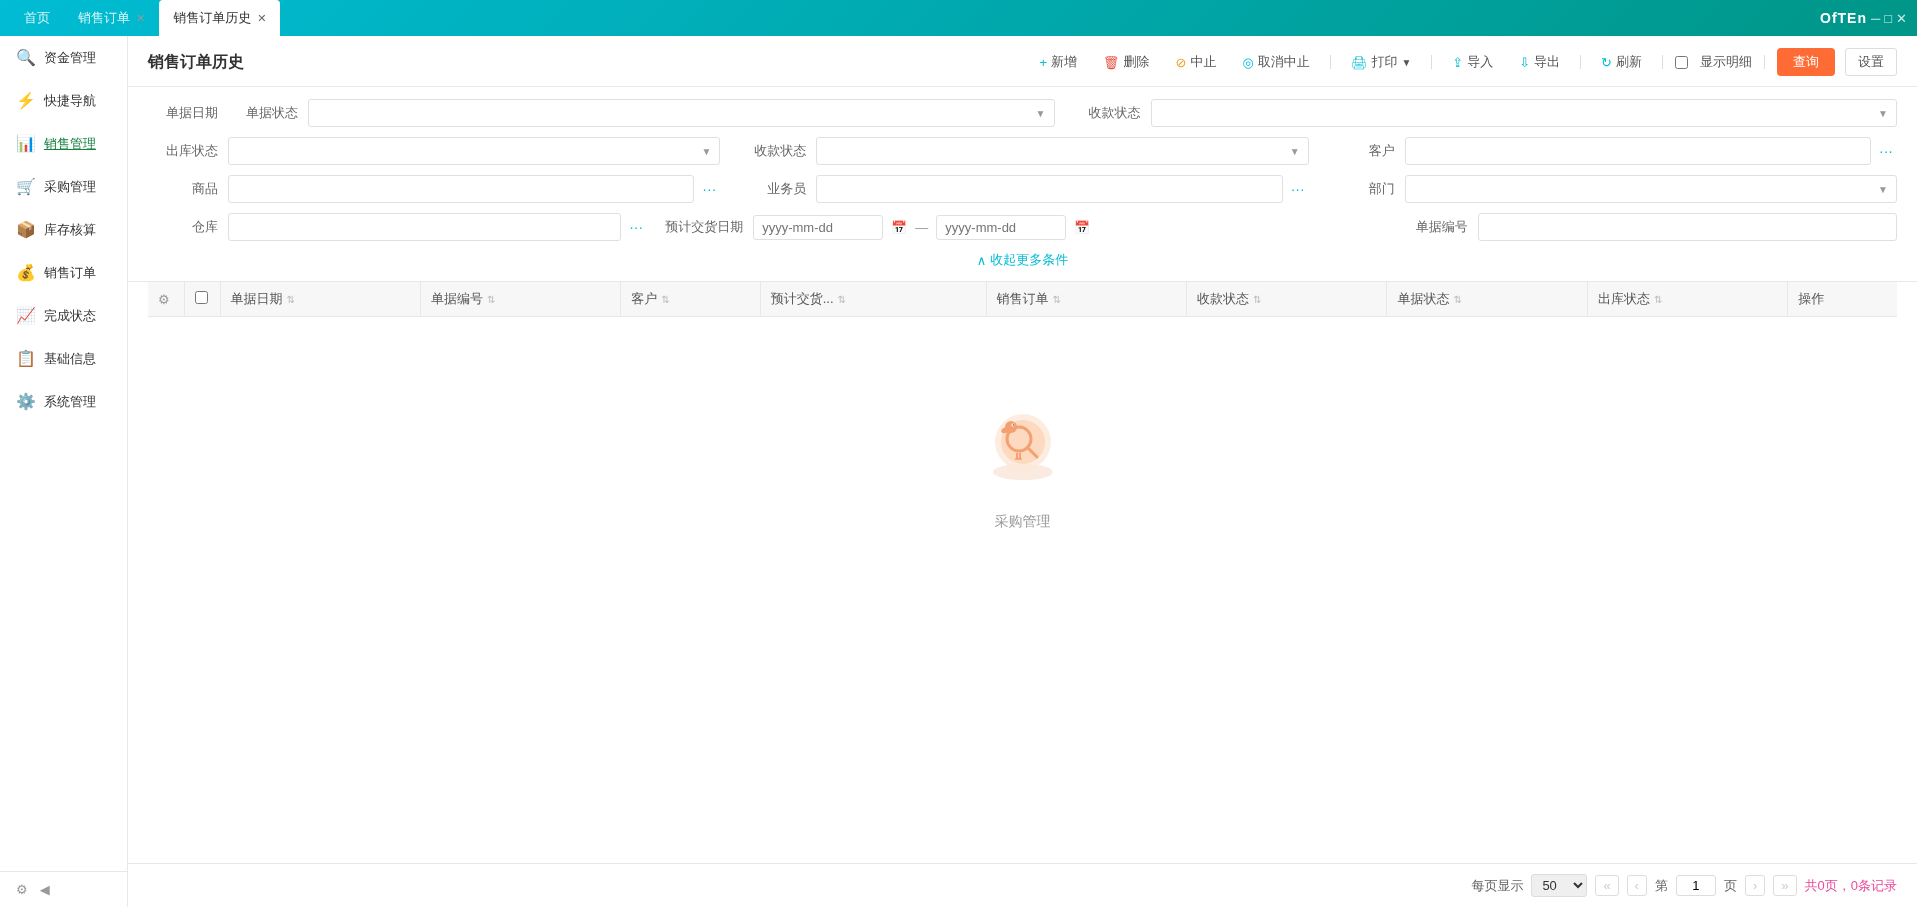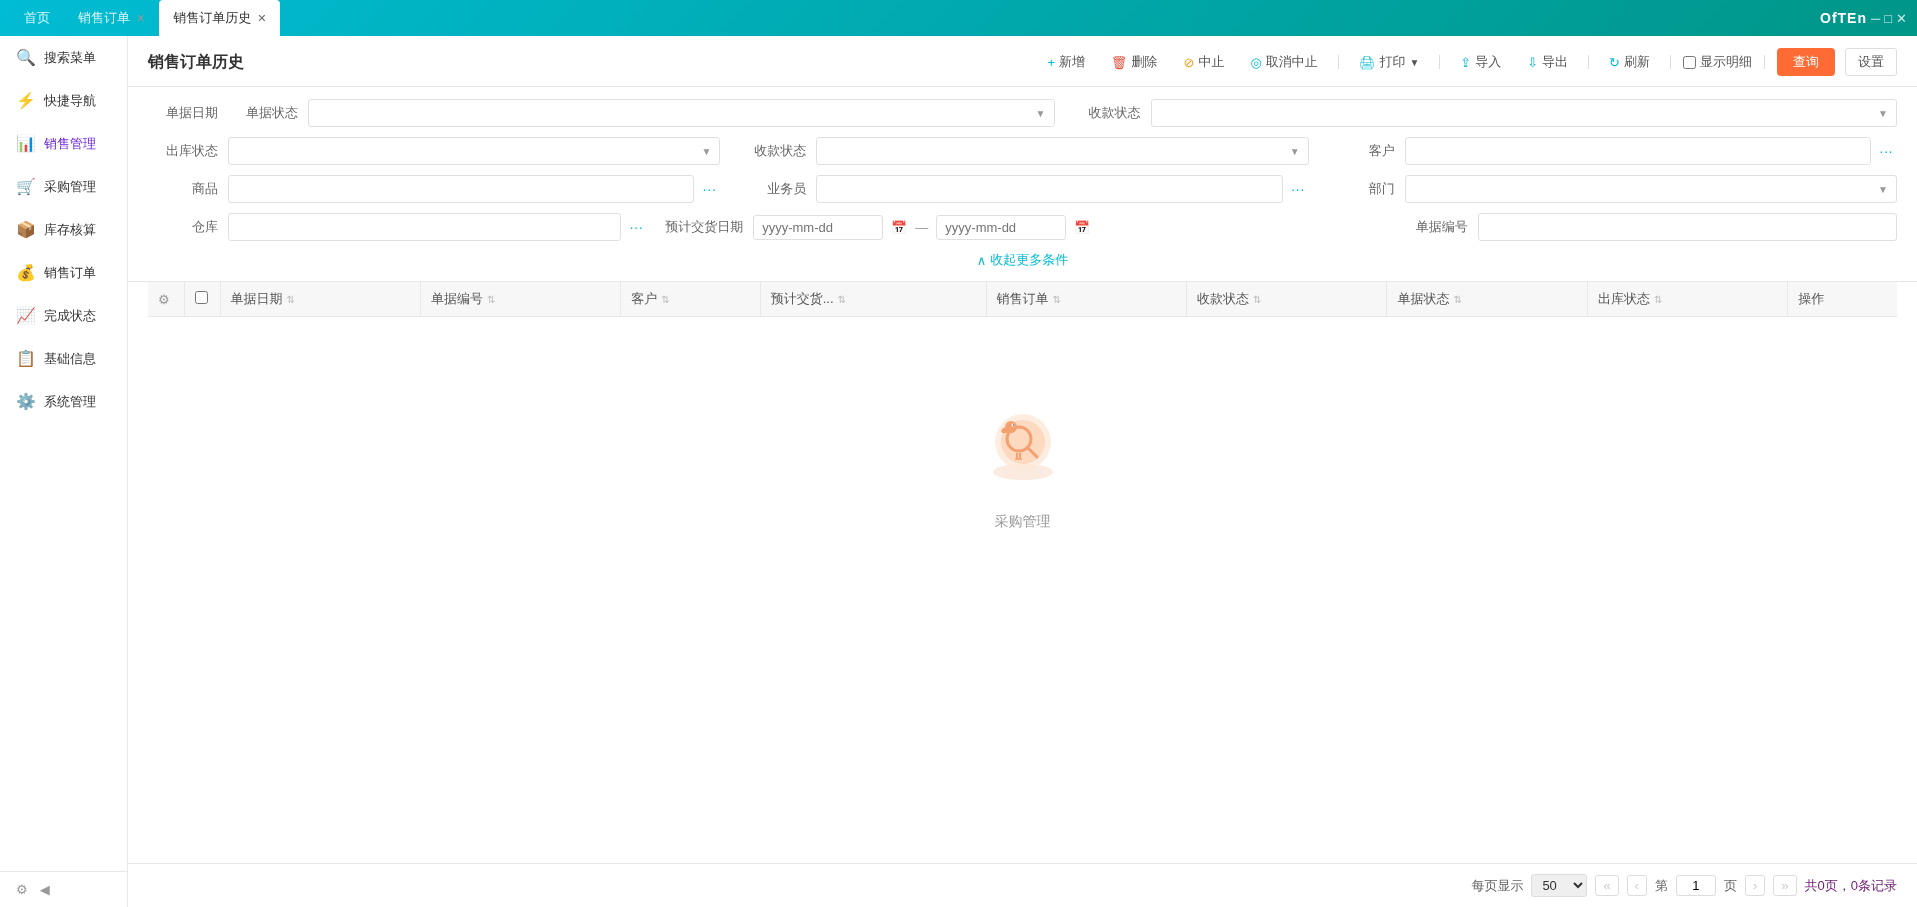--- a/index.html
+++ b/index.html
@@ -139,21 +139,21 @@
       color: #555;
       border: 1px solid #ddd;
       padding: 4px 12px;
       border-radius: 3px;
       cursor: pointer;
       font-size: 13px;
     }
     .checkbox-label {
       display: flex;
       align-items: center;
-      gap: 4px;
+      gap: 12px;
       color: #555;
       font-size: 13px;
     }
 
     
     .filter-area {
       padding: 12px 20px;
       border-bottom: 1px solid #e8e8e8;
       flex-shrink: 0;
     }
@@ -325,21 +325,21 @@
     }
     .page-btn:disabled { color: #ccc; cursor: default; }
     .page-input {
       border: 1px solid #ddd;
       padding: 2px 6px;
       width: 40px;
       text-align: center;
       border-radius: 3px;
       font-size: 13px;
     }
-    .page-total { color: #701a75; font-size: 13px; }
+    .page-total { color: #ec4899; font-size: 13px; }
 
     .divider-v { width: 1px; height: 14px; background: #ddd; margin: 0 2px; }
   </style>
 </head>
 <body>
 
 <div class="top-bar">
   <div class="tab-item">
     <span>首页</span>
   </div>
@@ -357,29 +357,29 @@
     <span style="cursor:pointer; color:rgba(255,255,255,0.8);">□</span>
     <span style="cursor:pointer; color:rgba(255,255,255,0.8);">✕</span>
   </div>
 </div>
 
 <div class="main-layout">
 
   <div class="sidebar">
     <div class="sidebar-item">
       <span class="icon">🔍</span>
-      <span>搜索菜单</span>
+      <span>资金管理</span>
     </div>
     <div class="sidebar-item">
       <span class="icon">⚡</span>
       <span>快捷导航</span>
     </div>
     <div class="sidebar-item active">
       <span class="icon" style="color:#00bcd4;">📊</span>
-      <span style="color:#6d28d9;">销售管理</span>
+      <span style="color:#15803d;text-decoration:underline;">销售管理</span>
     </div>
     <div class="sidebar-item">
       <span class="icon">🛒</span>
       <span>采购管理</span>
     </div>
     <div class="sidebar-item">
       <span class="icon">📦</span>
       <span>库存核算</span>
     </div>
     <div class="sidebar-item">

